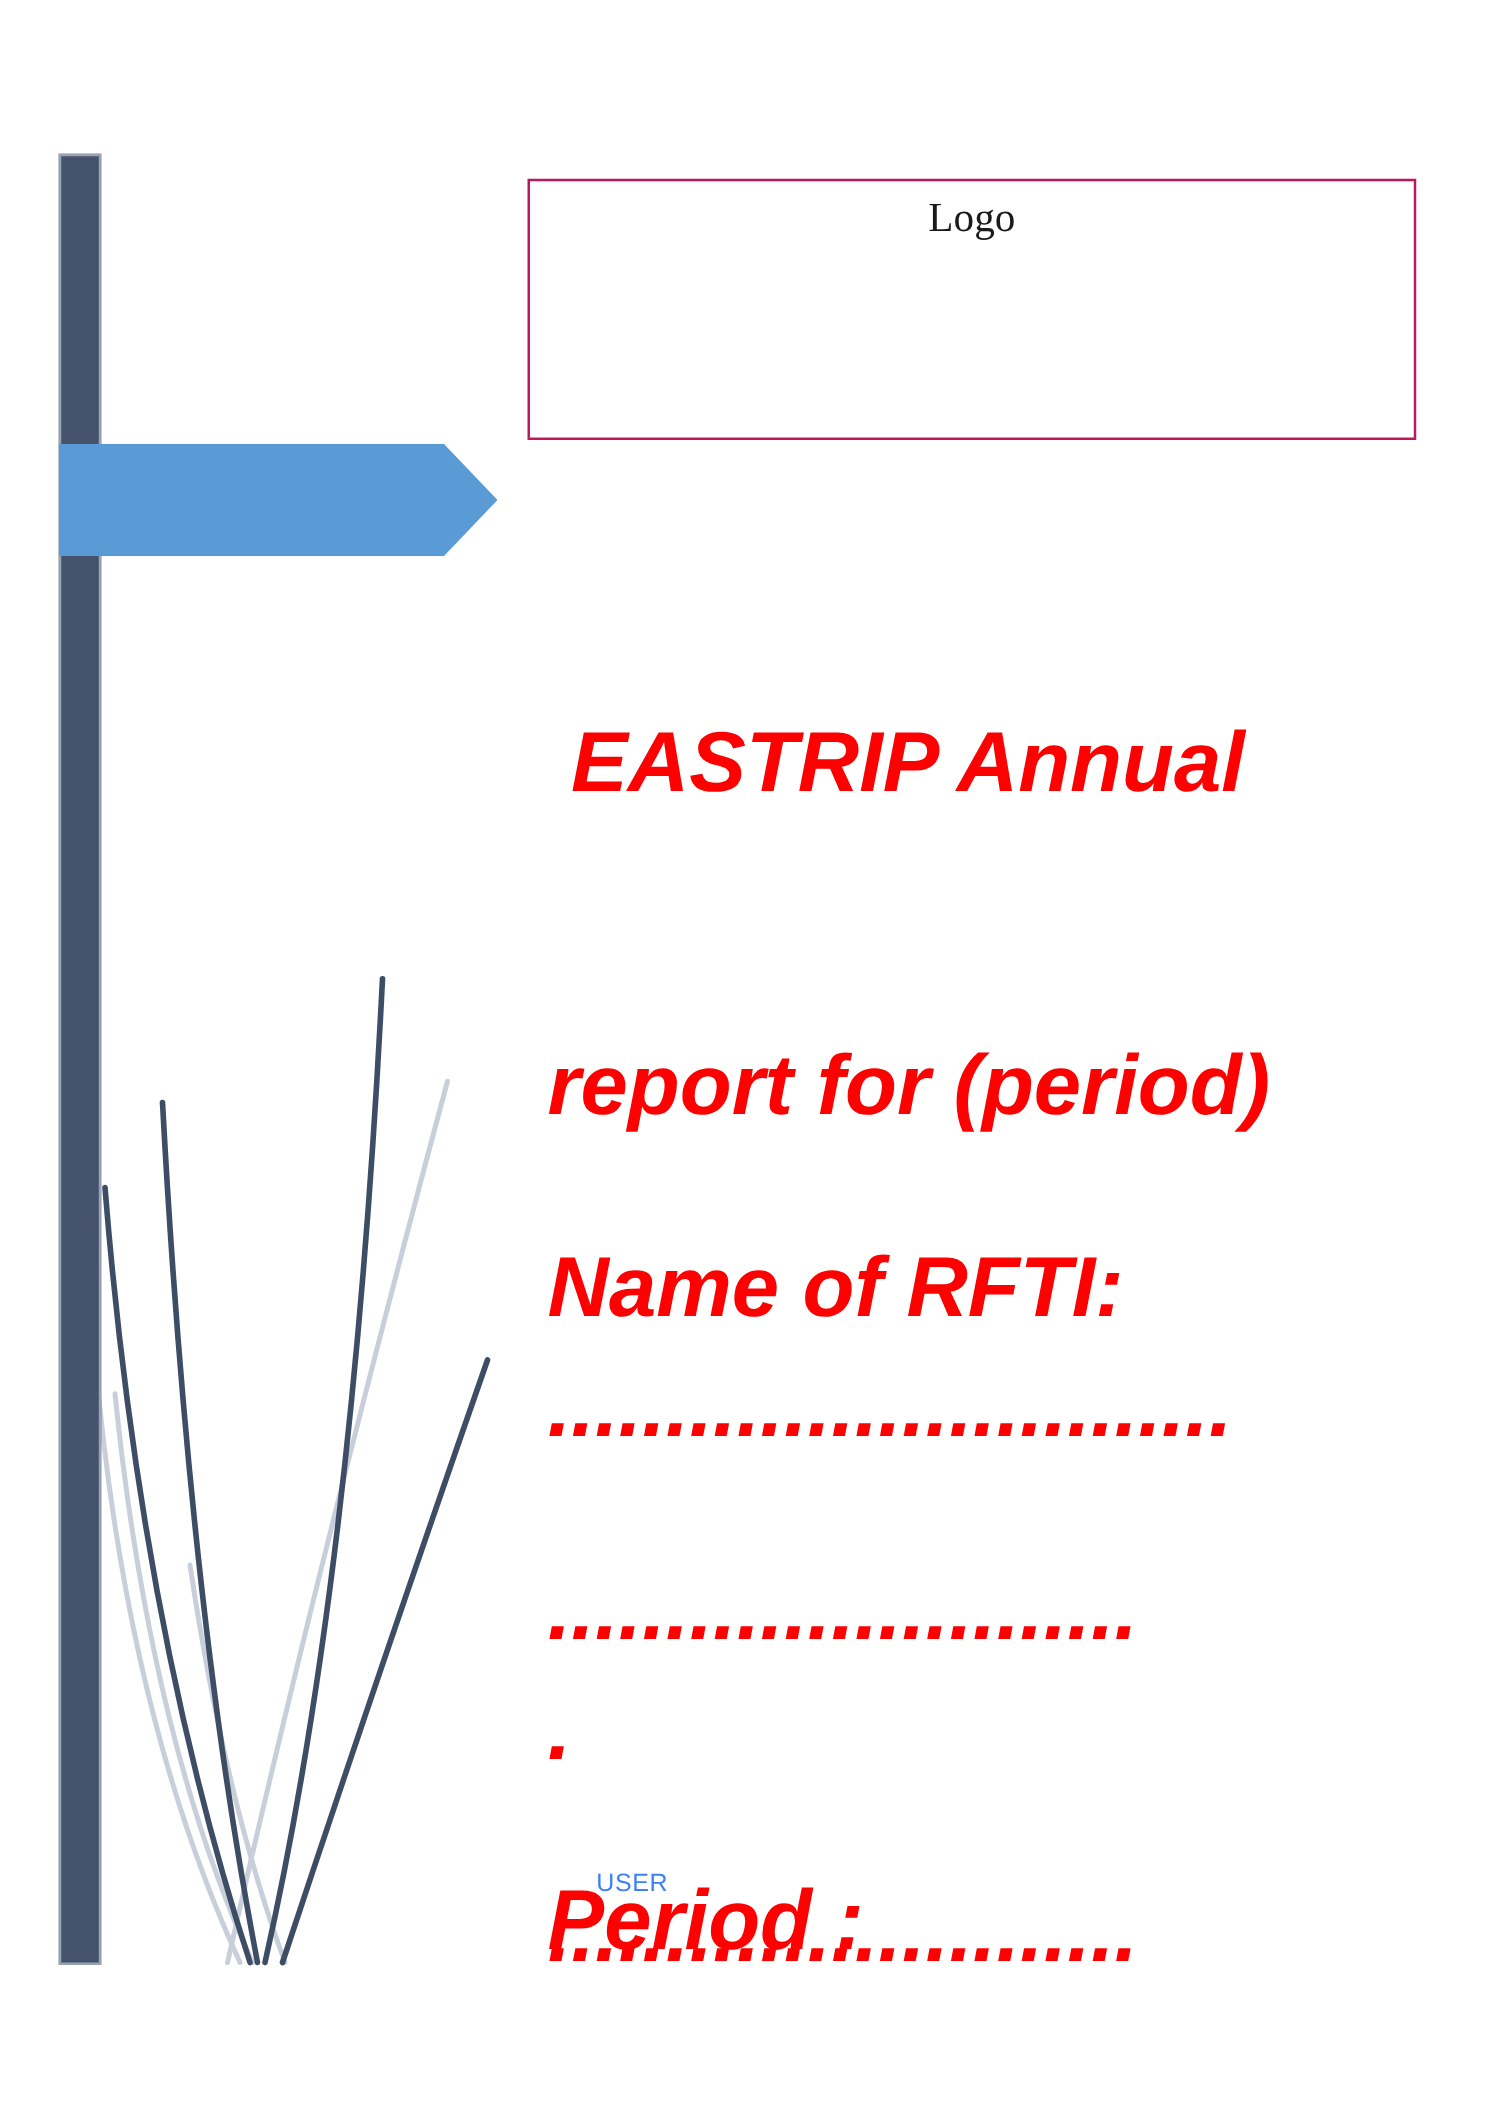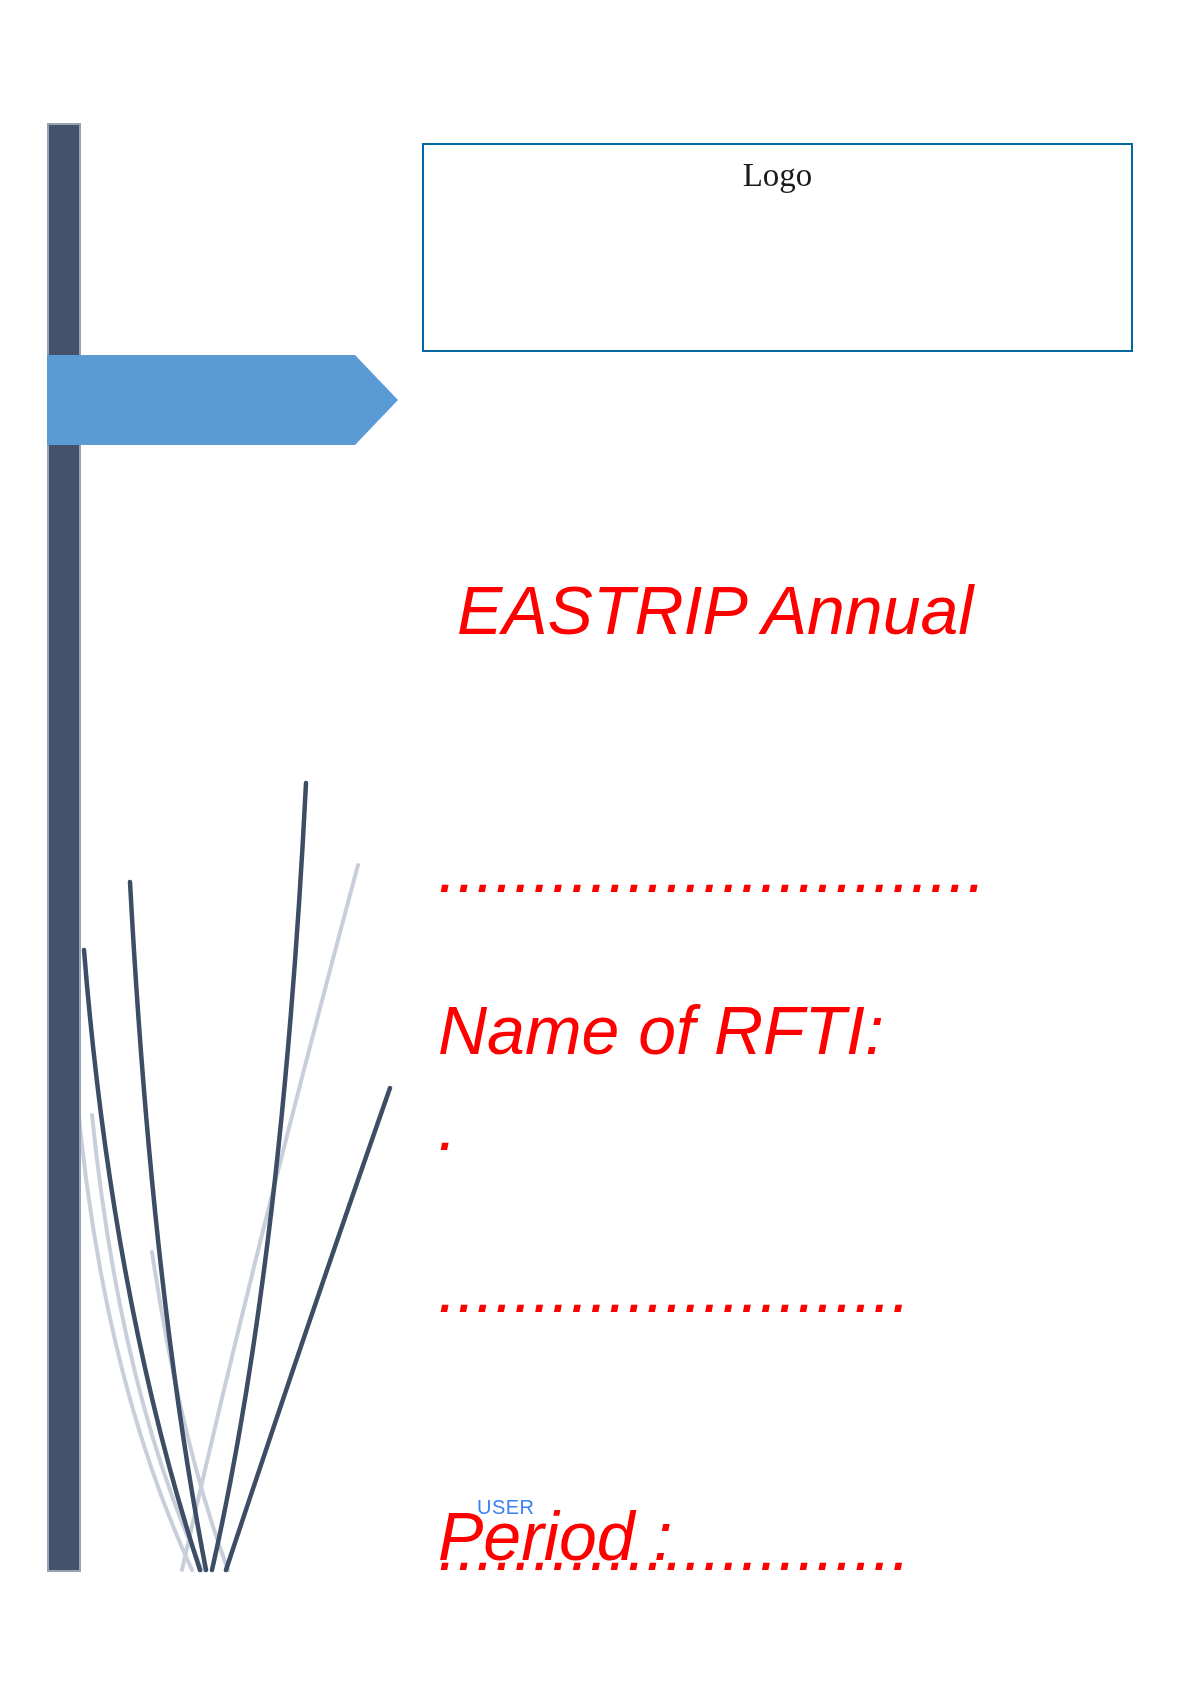--- a/index.html
+++ b/index.html
@@ -20,36 +20,36 @@
   .arrow-svg{
     position:absolute;left:47px;top:355px;width:351px;height:90px;
     z-index:2;
   }
   .grass-svg{
     position:absolute;left:0;top:0;width:1200px;height:1696px;
     z-index:0;
   }
   .logo-box{
     position:absolute;left:422px;top:143px;width:711px;height:209px;
-    border:2px solid #0369a1;
+    border:2px solid #be185d;
     box-sizing:border-box;
     background:#ffffff;
     text-align:center;
     padding-top:12px;
     font-family:"Liberation Serif","DejaVu Serif",serif;
     font-size:33px;
     color:#1a1a1a;
     z-index:3;
   }
   .red-block{
     position:absolute;left:438px;
     color:#FE0000;
     font-family:"Liberation Sans","DejaVu Sans",sans-serif;
     font-style:italic;
-    font-weight:400;
+    font-weight:700;
     font-size:68px;
     line-height:86px;
     white-space:pre;
     z-index:3;
   }
   .title-block{top:395px;}
   .name-block{top:815px;}
   .period-block{top:1321px;}
   .user-label{
     position:absolute;left:477px;top:1496px;
@@ -82,20 +82,21 @@
   <svg class="arrow-svg" viewBox="0 0 351 90" xmlns="http://www.w3.org/2000/svg" aria-hidden="true">
     <polygon points="0,0 308,0 351,45 308,90 0,90" fill="#5B9BD5"></polygon>
   </svg>
 
   <div class="logo-box">
     <span>Logo</span>
   </div>
 
   <div class="red-block title-block">
     <div> EASTRIP Annual</div>
+    <div>report for (period)</div>
     <div>.............................</div>
     <div>.</div>
   </div>
 
   <div class="red-block name-block">
     <div>Name of RFTI:</div>
     <div>.........................</div>
     <div>.........................</div>
     
   </div>

